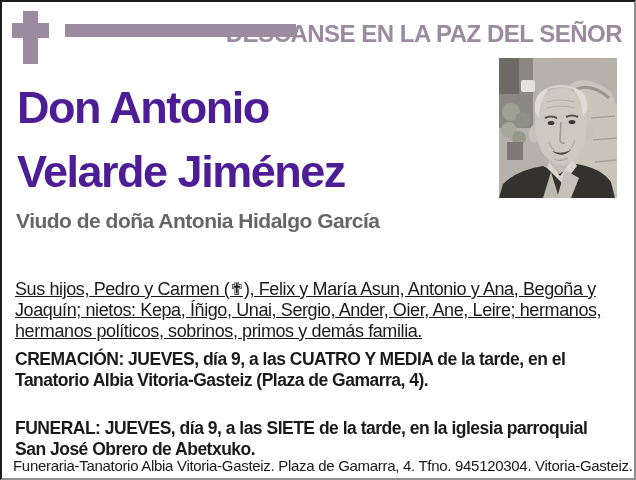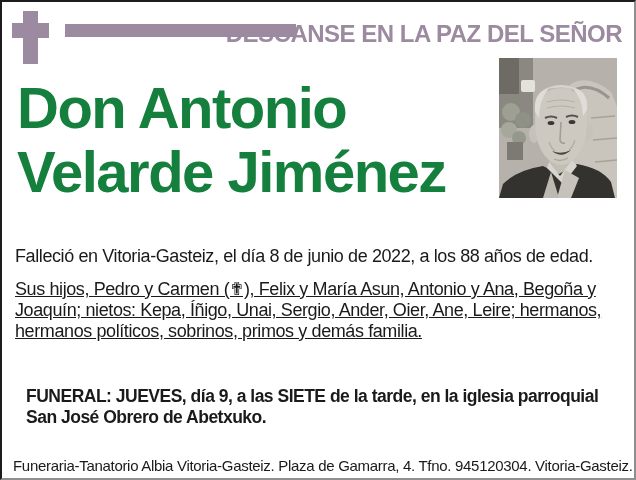--- a/index.html
+++ b/index.html
@@ -29,37 +29,37 @@
   .banner-text {
     position: absolute; top: 18px; right: 12px;
     font-size: 24px; font-weight: 700; letter-spacing: -0.5px;
     color: #9b8aa0; white-space: nowrap;
   }
   
   .photo { position: absolute; left: 497px; top: 56px; width: 118px; height: 140px; }
   
   .name {
     position: absolute; left: 15px; top: 74px;
-    font-size: 58px; line-height: 64px; font-weight: 700;
-    letter-spacing: -1.5px; color: #15803d; white-space: pre-line;
+    font-size: 45px; line-height: 64px; font-weight: 700;
+    letter-spacing: -1.5px; color: #4c1d95; white-space: pre-line;
   }
   .subtitle {
     position: absolute; left: 14px; top: 207px;
     font-size: 21px; font-weight: 700; letter-spacing: -0.5px; color: #666666;
   }
   .para {
     position: absolute; left: 13px; right: 6px;
     font-size: 18px; line-height: 21px; letter-spacing: -0.4px;
     color: #1a1a1a; white-space: pre-line;
   }
   .p1 { top: 244px; }
   .p2 { top: 277px; text-decoration: underline; }
   .p-bold { font-weight: 700; font-size: 17.5px; letter-spacing: -0.5px; }
   .p3 { top: 347px; }
-  .p4 { top: 384px; margin-left: 11px; }
+  .p4 { top: 416px; }
   .footer {
     position: absolute; left: 11px; top: 455px;
     font-size: 15px; letter-spacing: -0.3px; color: #1a1a1a; white-space: nowrap;
   }
 </style>
 </head>
 <body>
 
 <div class="card">
 
@@ -119,23 +119,25 @@
 
     <path d="M50,84 Q52,90 56,93" fill="none" stroke="#b0aba2" stroke-width="1.2"></path>
     <path d="M76,82 Q74,89 70,92" fill="none" stroke="#b0aba2" stroke-width="1.2"></path>
 
     <path d="M53,93 Q62,97 72,92 Q63,101 53,93 Z" fill="#4a453f"></path>
     <path d="M55,101 Q62,104 69,100" fill="none" stroke="#a8a39a" stroke-width="1.2"></path>
   </svg>
 
   <div class="name">Don Antonio
 Velarde Jiménez</div>
+  <div class="subtitle">Viudo de doña Antonia Hidalgo García</div>
 
-  <div class="para p1">Falleció en Vitoria-Gasteiz, el día 8 de junio de 2022, a los 88 años de edad.</div>
   <div class="para p2">Sus hijos, Pedro y Carmen (✟), Felix y María Asun, Antonio y Ana, Begoña y
 Joaquín; nietos: Kepa, Íñigo, Unai, Sergio, Ander, Oier, Ane, Leire; hermanos,
 hermanos políticos, sobrinos, primos y demás familia.</div>
+  <div class="para p3 p-bold">CREMACIÓN: JUEVES, día 9, a las CUATRO Y MEDIA de la tarde, en el
+Tanatorio Albia Vitoria-Gasteiz (Plaza de Gamarra, 4).</div>
   <div class="para p4 p-bold">FUNERAL: JUEVES, día 9, a las SIETE de la tarde, en la iglesia parroquial
 San José Obrero de Abetxuko.</div>
 
   <div class="footer">Funeraria-Tanatorio Albia Vitoria-Gasteiz. Plaza de Gamarra, 4. Tfno. 945120304. Vitoria-Gasteiz.</div>
 
 </div>
 
 </body></html>

